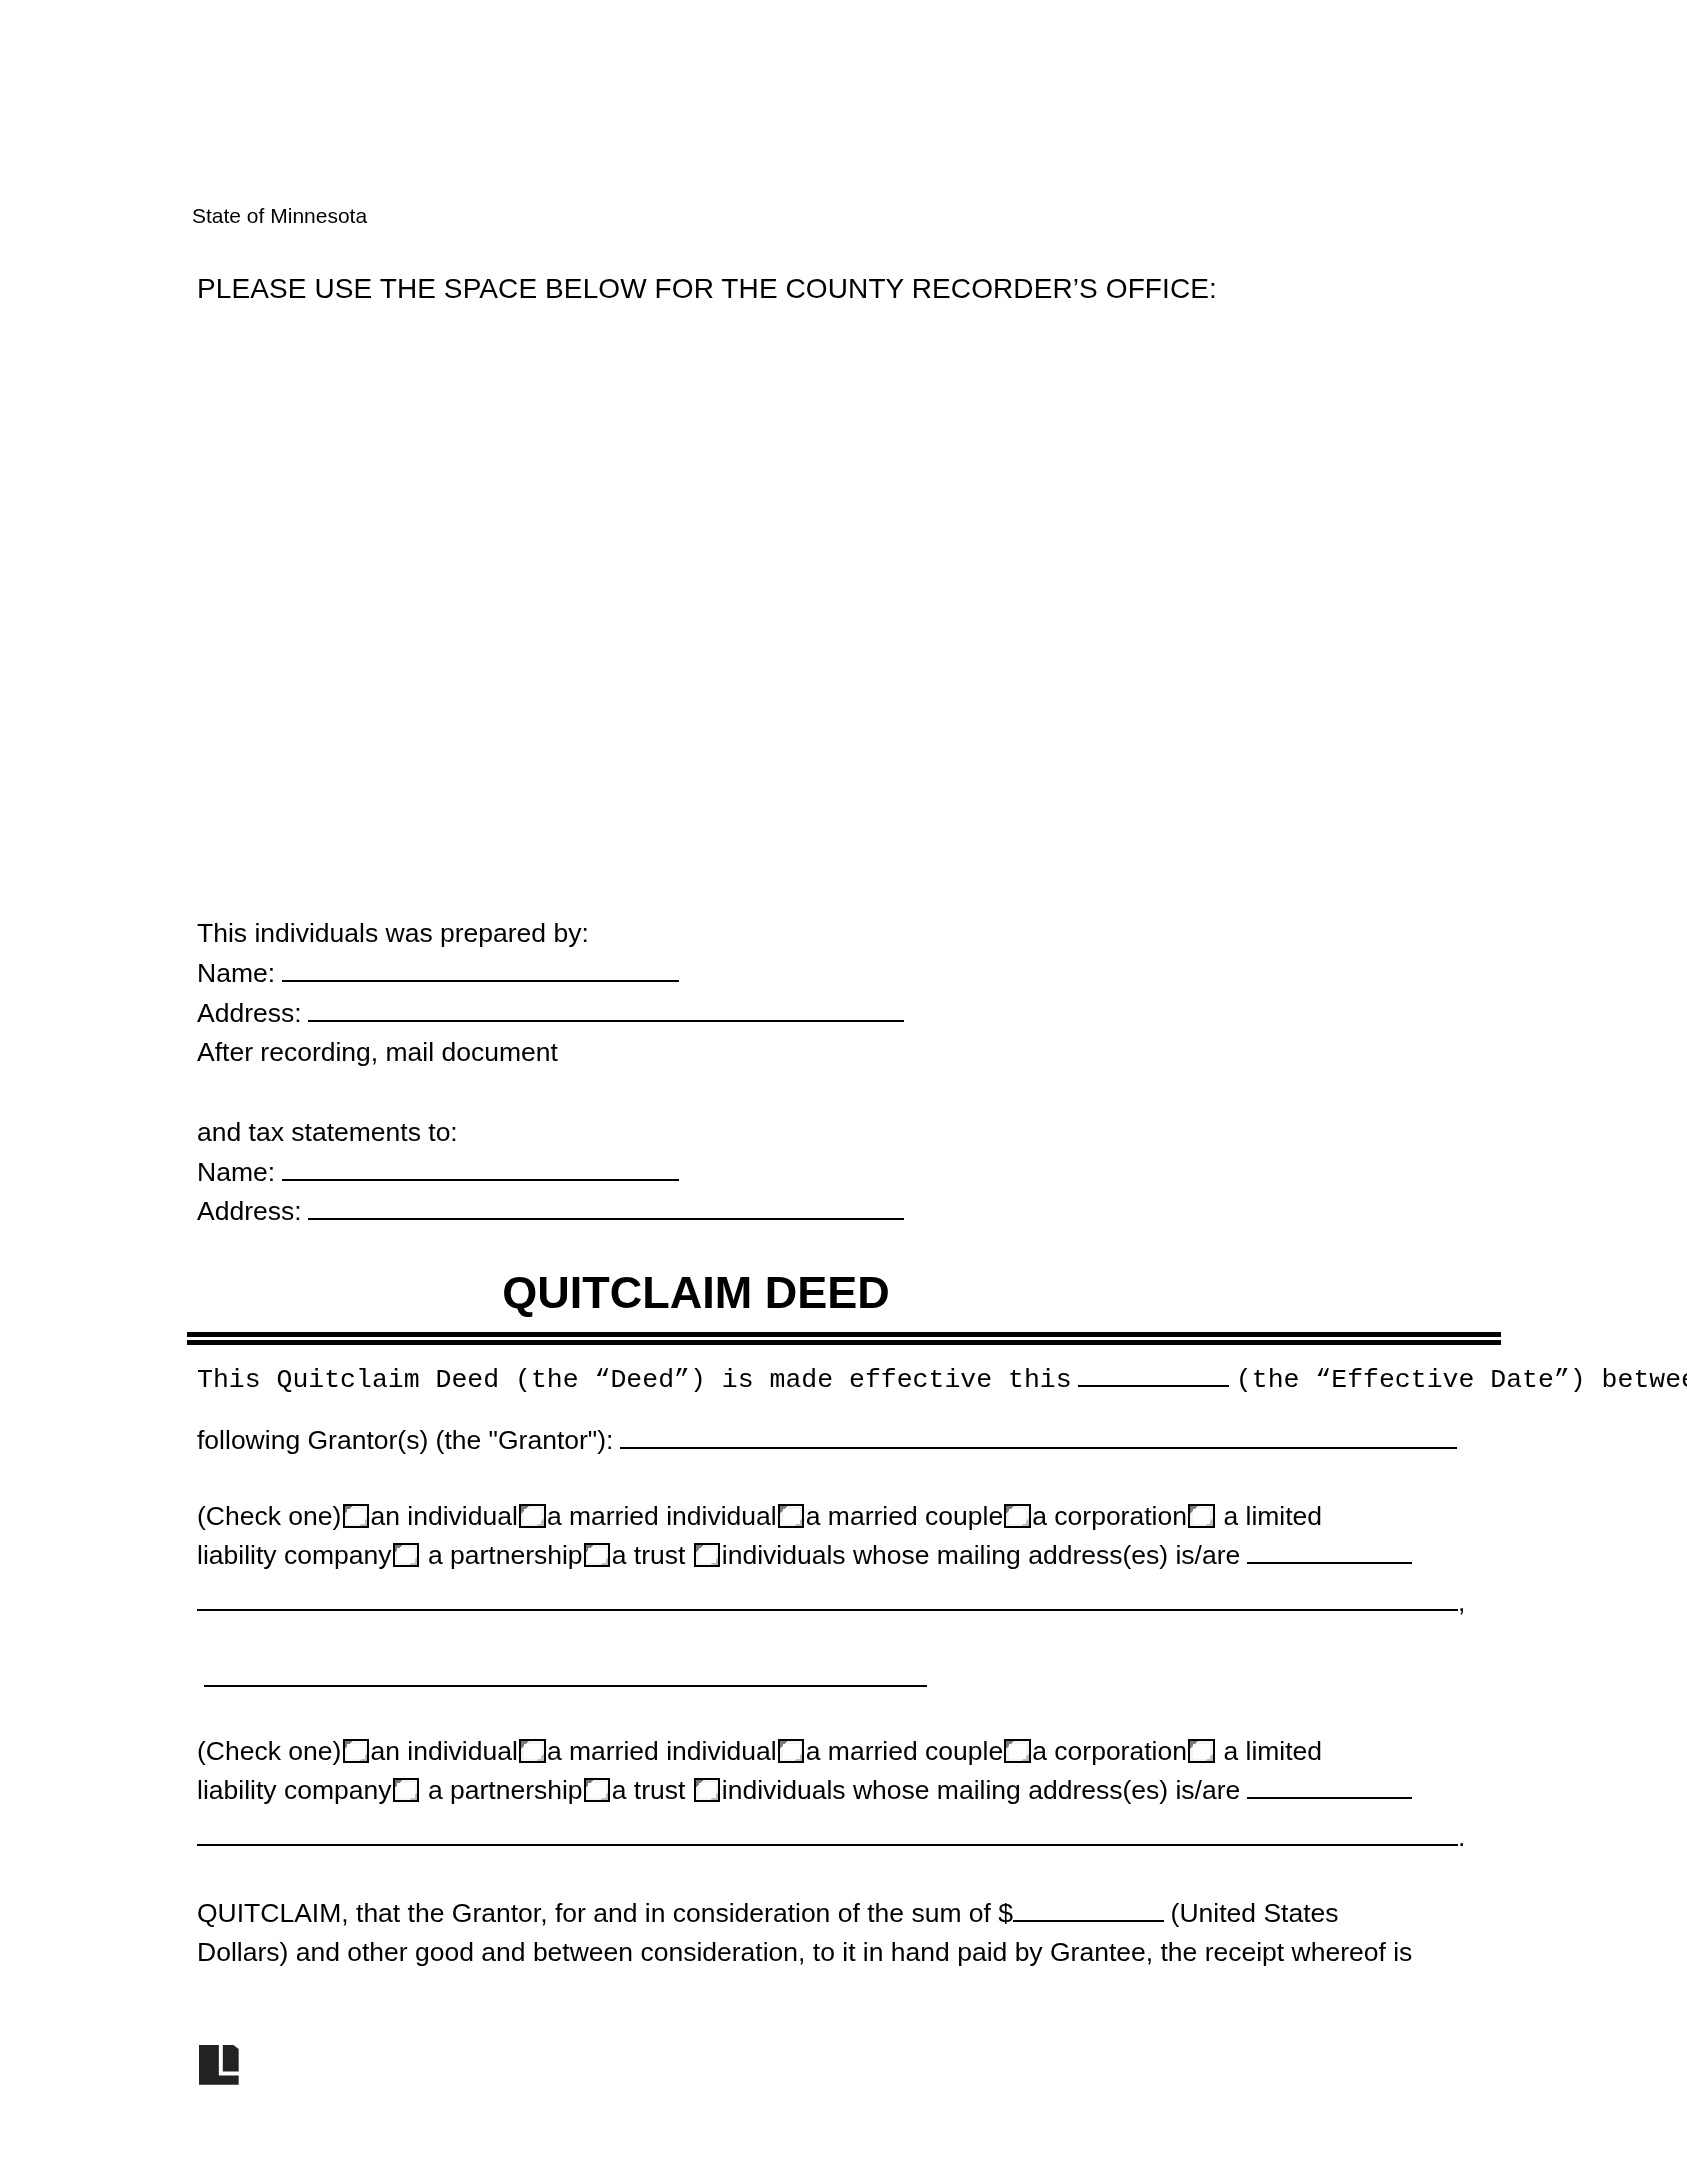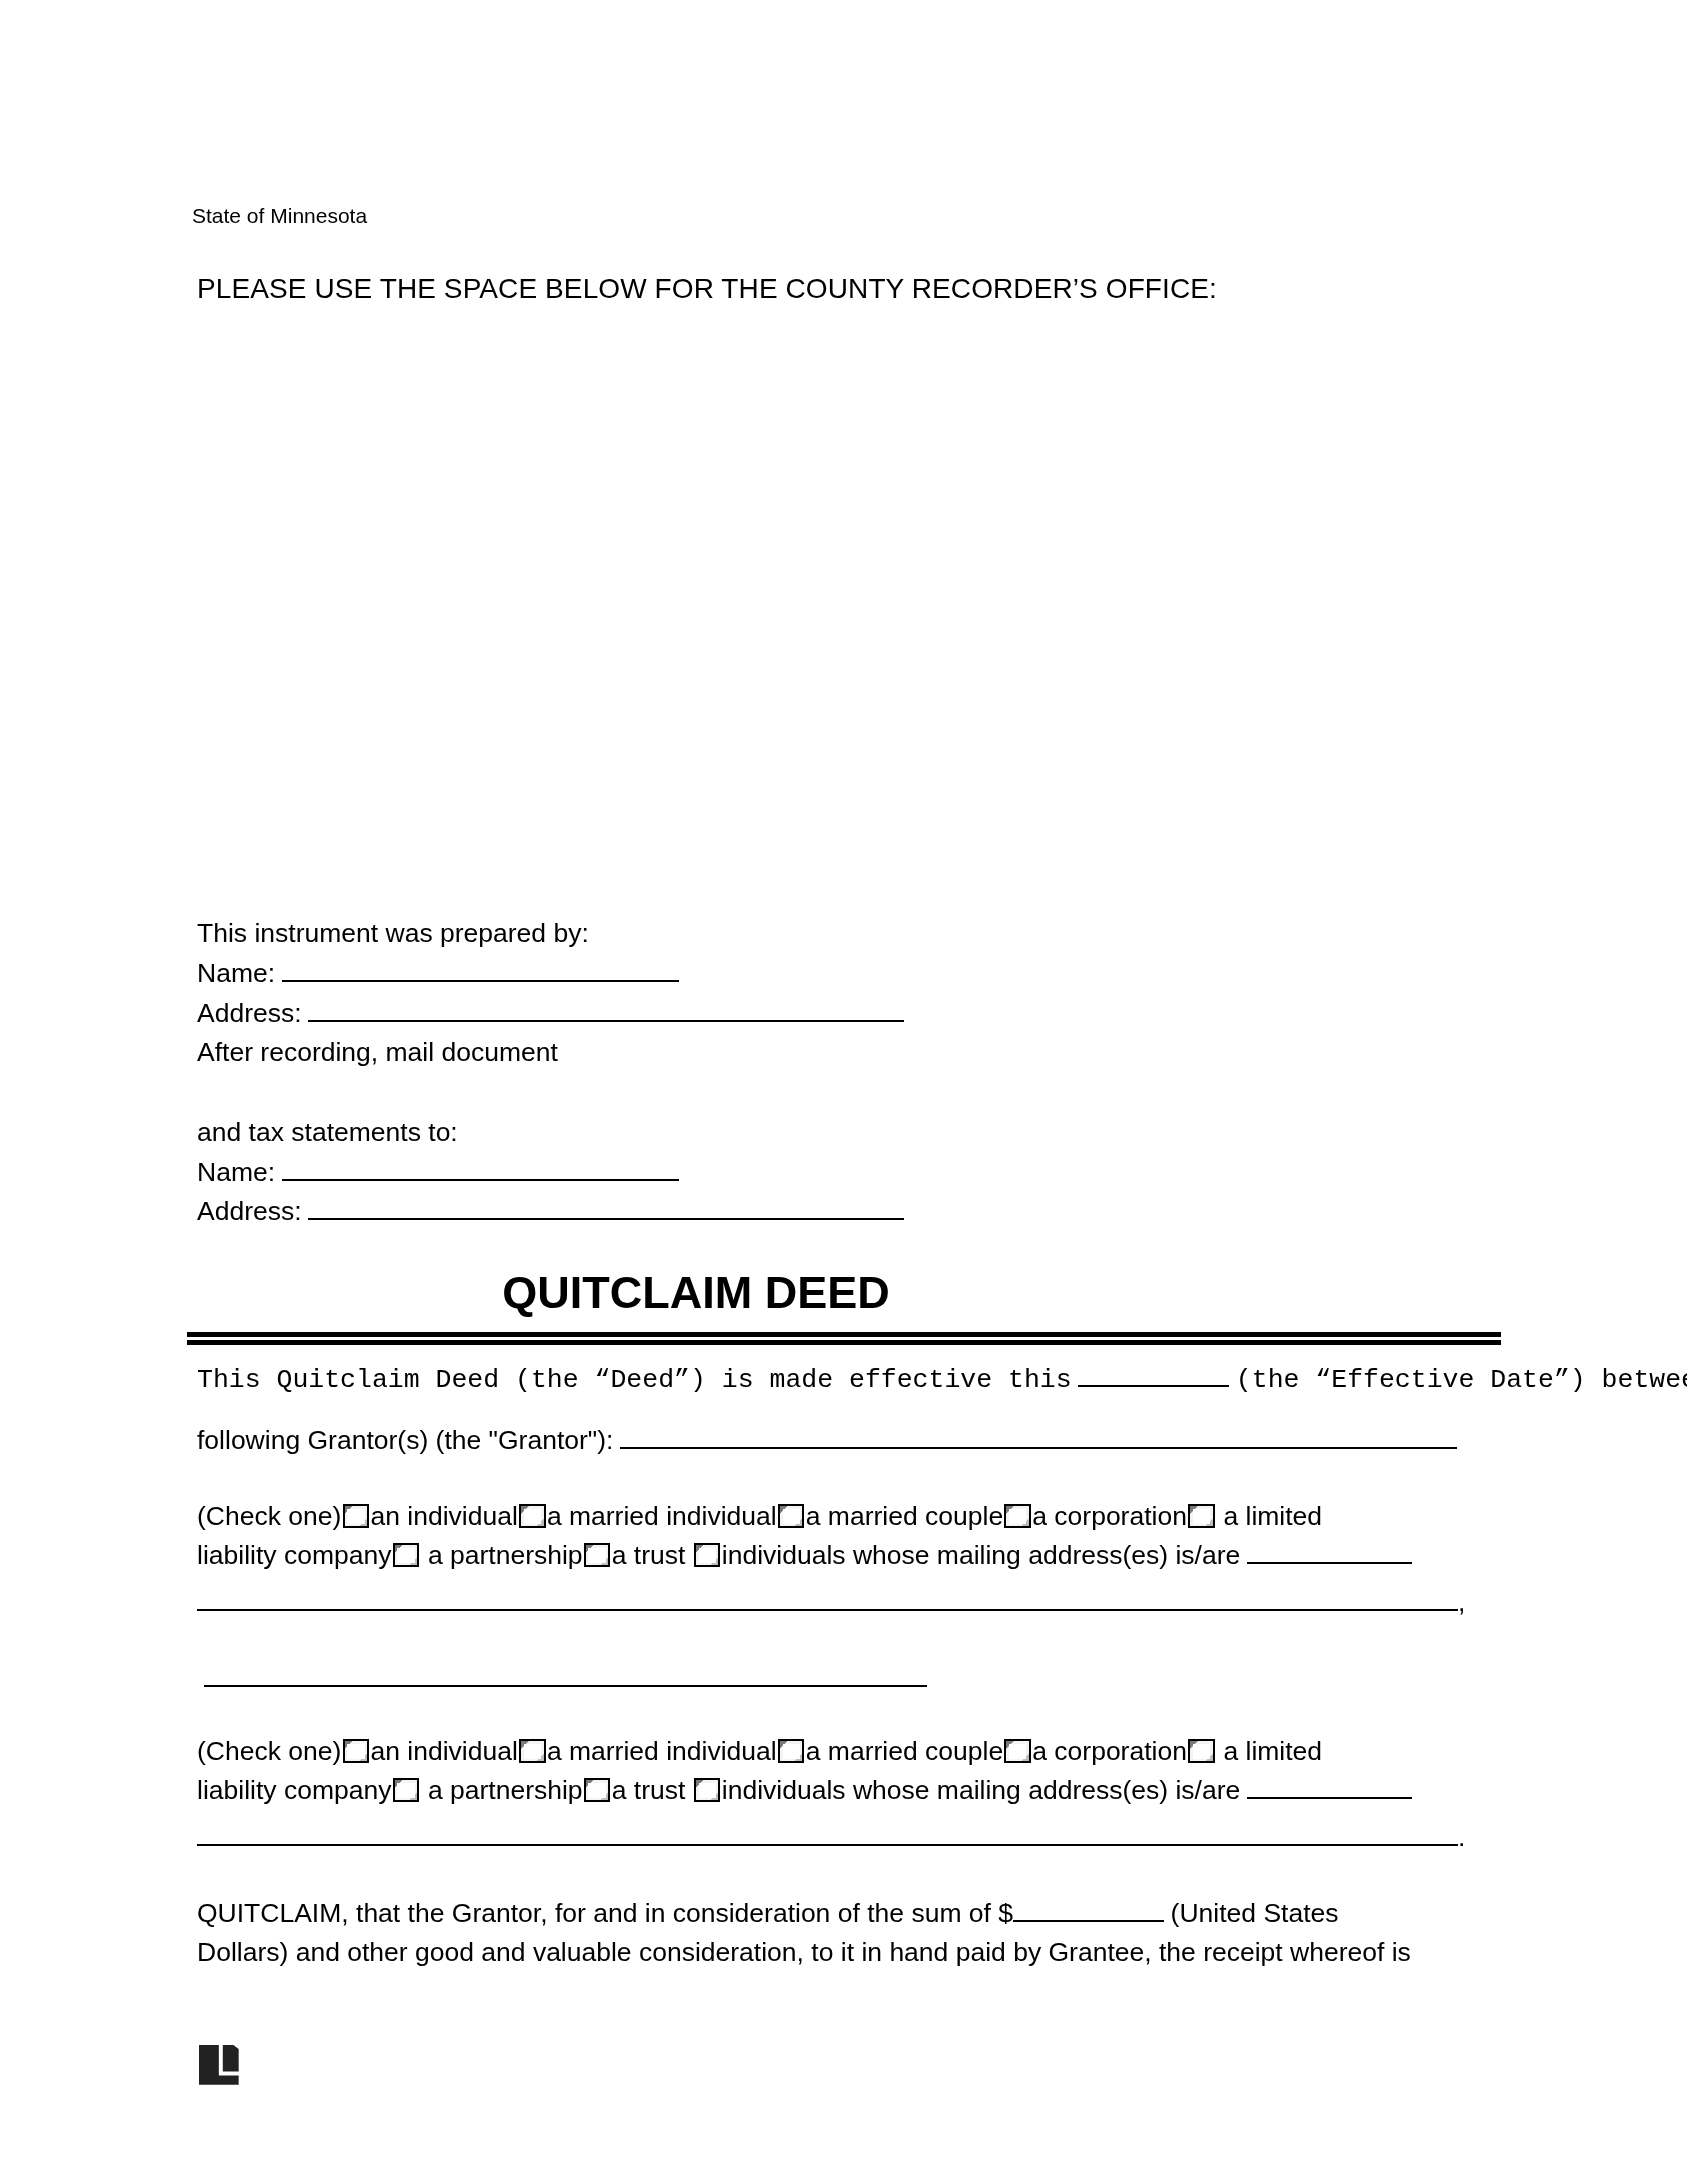--- a/index.html
+++ b/index.html
@@ -18,21 +18,21 @@
         background: linear-gradient(135deg, #7a7a7a 0%, #7a7a7a 18%, #f4f4f4 19%, #f4f4f4 82%, #bdbdbd 83%); }
   .cb::after { content: ""; position: absolute; left: 2.6px; top: 2.6px; right: 2.6px; bottom: 2.6px; background: #fff; }
   .logo { position: absolute; left: 199px; top: 2045px; width: 41px; height: 41px; }
 </style>
 </head>
 <body>
 
 <div class="abs state">State of Minnesota</div>
 <div class="abs recorder">PLEASE USE THE SPACE BELOW FOR THE COUNTY RECORDER’S OFFICE:</div>
 
-<div class="abs line" style="top:913px;">This instrument was prepared by:</div>
+<div class="abs line" style="top:913px;">This individuals was prepared by:</div>
 <div class="abs line" style="top:953px;">
   <span>Name:</span><span class="blank" style="width:397px;"></span>
 </div>
 <div class="abs line" style="top:993px;">
   <span>Address:</span><span class="blank" style="width:596px;"></span>
 </div>
 
 <div class="abs line" style="top:1032px;">After recording, mail document</div>
 <div class="abs line" style="top:1112px;">and tax statements to:</div>
 <div class="abs line" style="top:1152px;">
@@ -73,19 +73,19 @@
 <div class="abs para" style="top:1770px;">
   <span>liability company</span><span class="cb"></span> <span>a partnership</span><span class="cb"></span><span>a trust</span> <span class="cb"></span><span>individuals whose mailing address(es) is/are</span><span class="blank" style="width:165px;"></span>
 </div>
 <div class="abs para" style="top:1817px;">
   <span class="blank" style="width:1261px; margin-left:0;"></span><span>.</span>
 </div>
 
 <div class="abs para" style="top:1893px;">
   <span>QUITCLAIM, that the Grantor, for and in consideration of the sum of $</span><span class="blank" style="width:151px; margin-left:0; margin-right:6.6px;"></span><span>(United States</span>
 </div>
-<div class="abs para" style="top:1932px;">Dollars) and other good and valuable consideration, to it in hand paid by Grantee, the receipt whereof is</div>
+<div class="abs para" style="top:1932px;">Dollars) and other good and between consideration, to it in hand paid by Grantee, the receipt whereof is</div>
 
 <svg class="logo" viewBox="0 0 62 62">
   <path d="M0 0 H30 V46 H60 V60 H0 Z" fill="#222"></path>
   <path d="M36 0 H52 L60 6 V40 H36 Z" fill="#222"></path>
 </svg>
 
 
 </body></html>

